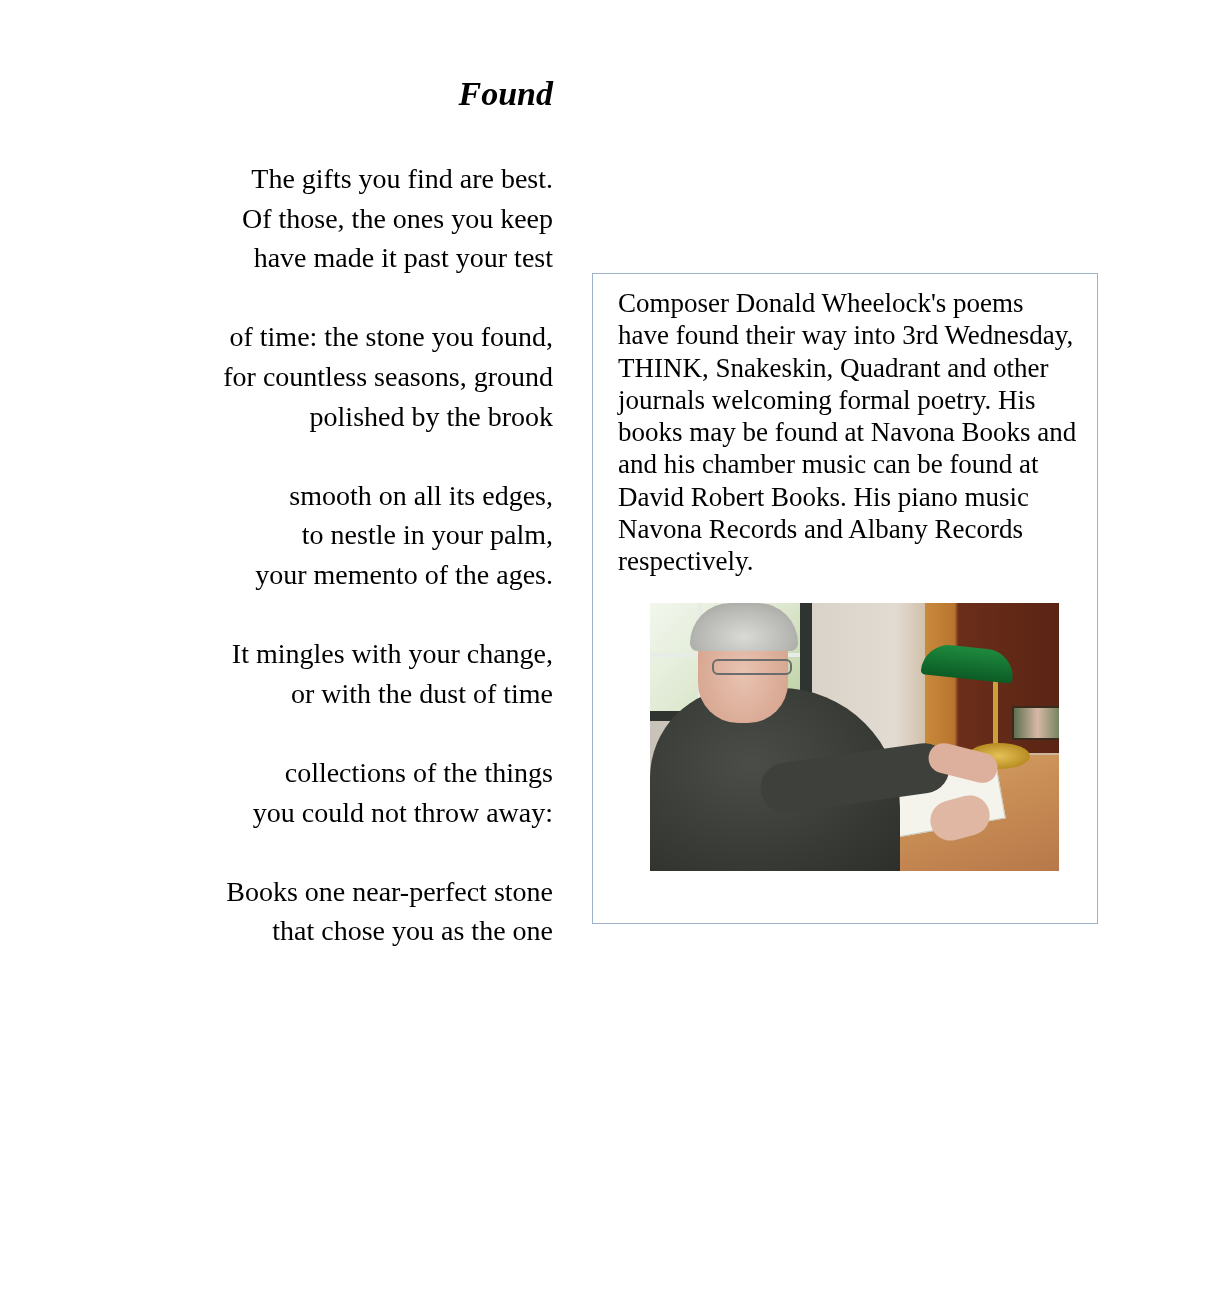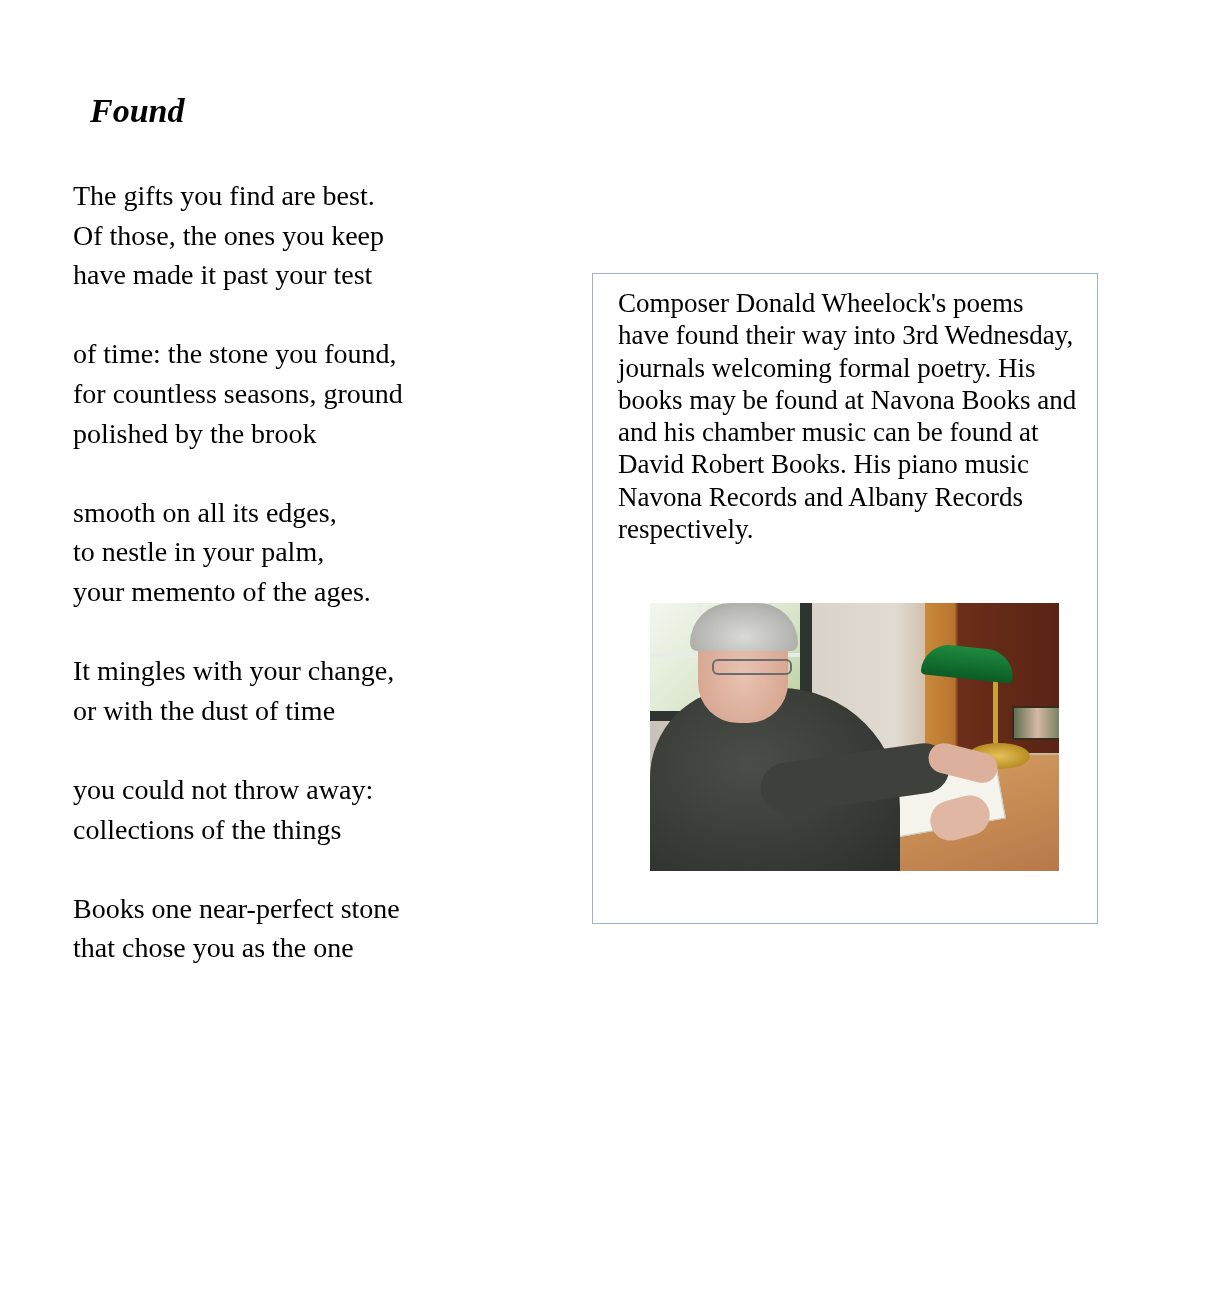--- a/index.html
+++ b/index.html
@@ -19,30 +19,32 @@
       position: absolute;
       left: 73px;
       top: 70px;
       width: 480px;
     }
     .poem-title {
       font-size: 34px;
       font-weight: bold;
       font-style: italic;
       line-height: 48px;
-      margin: 17px;
+      margin: 0;
       height: 48px;
+      text-align: right;
     }
     .poem-body {
       margin-top: 41px;
       font-size: 28px;
       line-height: 39.6px;
     }
     .stanza {
       margin: 0 0 39.6px 0;
+      text-align: right;
     }
     .stanza:last-child { margin-bottom: 0; }
     .poem-line {
       display: block;
       white-space: nowrap;
     }
     .bio-box {
       position: absolute;
       left: 592px;
       top: 273px;
@@ -133,34 +135,35 @@
     <p class="stanza">
       <span class="poem-line">smooth on all its edges,</span>
       <span class="poem-line">to nestle in your palm,</span>
       <span class="poem-line">your memento of the ages.</span>
     </p>
     <p class="stanza">
       <span class="poem-line">It mingles with your change,</span>
       <span class="poem-line">or with the dust of time</span>
     </p>
     <p class="stanza">
+      <span class="poem-line">collections of the things</span>
       <span class="poem-line">you could not throw away:</span>
-      <span class="poem-line">collections of the things</span>
     </p>
     <p class="stanza">
       <span class="poem-line">Books one near-perfect stone</span>
       <span class="poem-line">that chose you as the one</span>
     </p>
   </div>
 </div>
 
 <div class="bio-box">
   <p class="bio-text">
     <span class="bio-line">Composer Donald Wheelock's poems</span>
     <span class="bio-line">have found their way into 3rd Wednesday,</span>
+    <span class="bio-line">THINK, Snakeskin, Quadrant and other</span>
     <span class="bio-line">journals welcoming formal poetry. His</span>
     <span class="bio-line">books may be found at Navona Books and</span>
     <span class="bio-line">and his chamber music can be found at</span>
     <span class="bio-line">David Robert Books. His piano music</span>
     <span class="bio-line">Navona Records and Albany Records</span>
     <span class="bio-line">respectively.</span>
   </p>
 
   <div class="author-photo" role="img" aria-label="Portrait of an older man with gray hair and glasses in a dark tweed jacket, seated at a wooden desk with a green banker's lamp, writing in a notebook with a pencil">
     <div class="ph-wall"></div>

